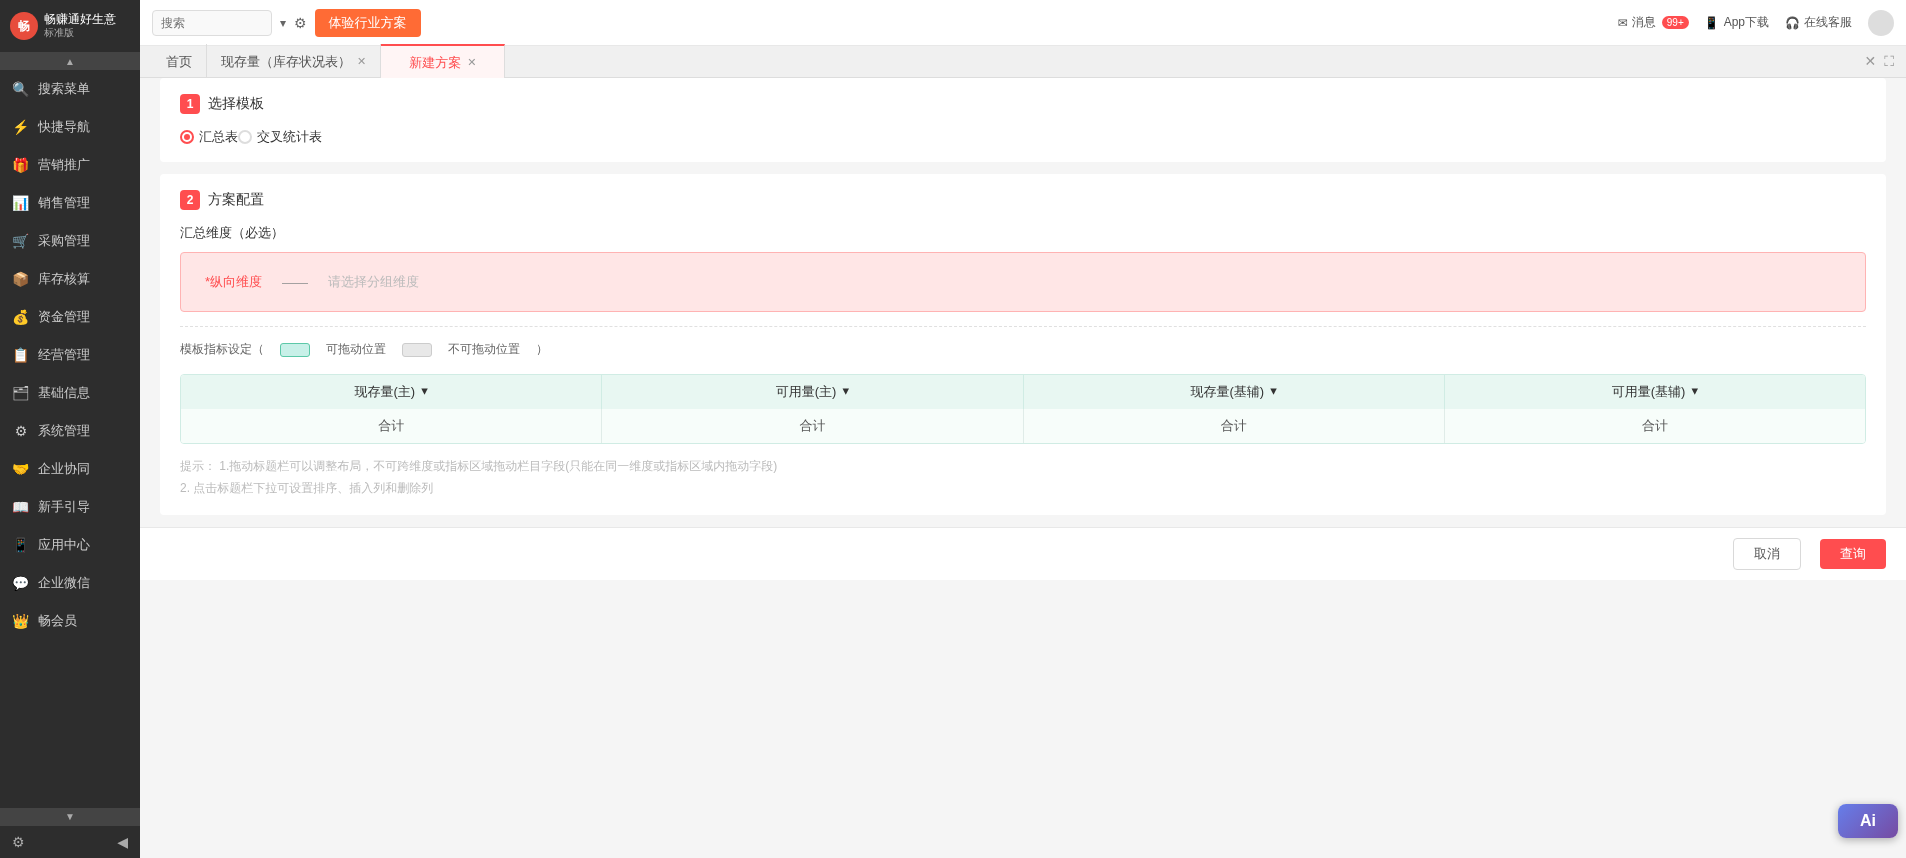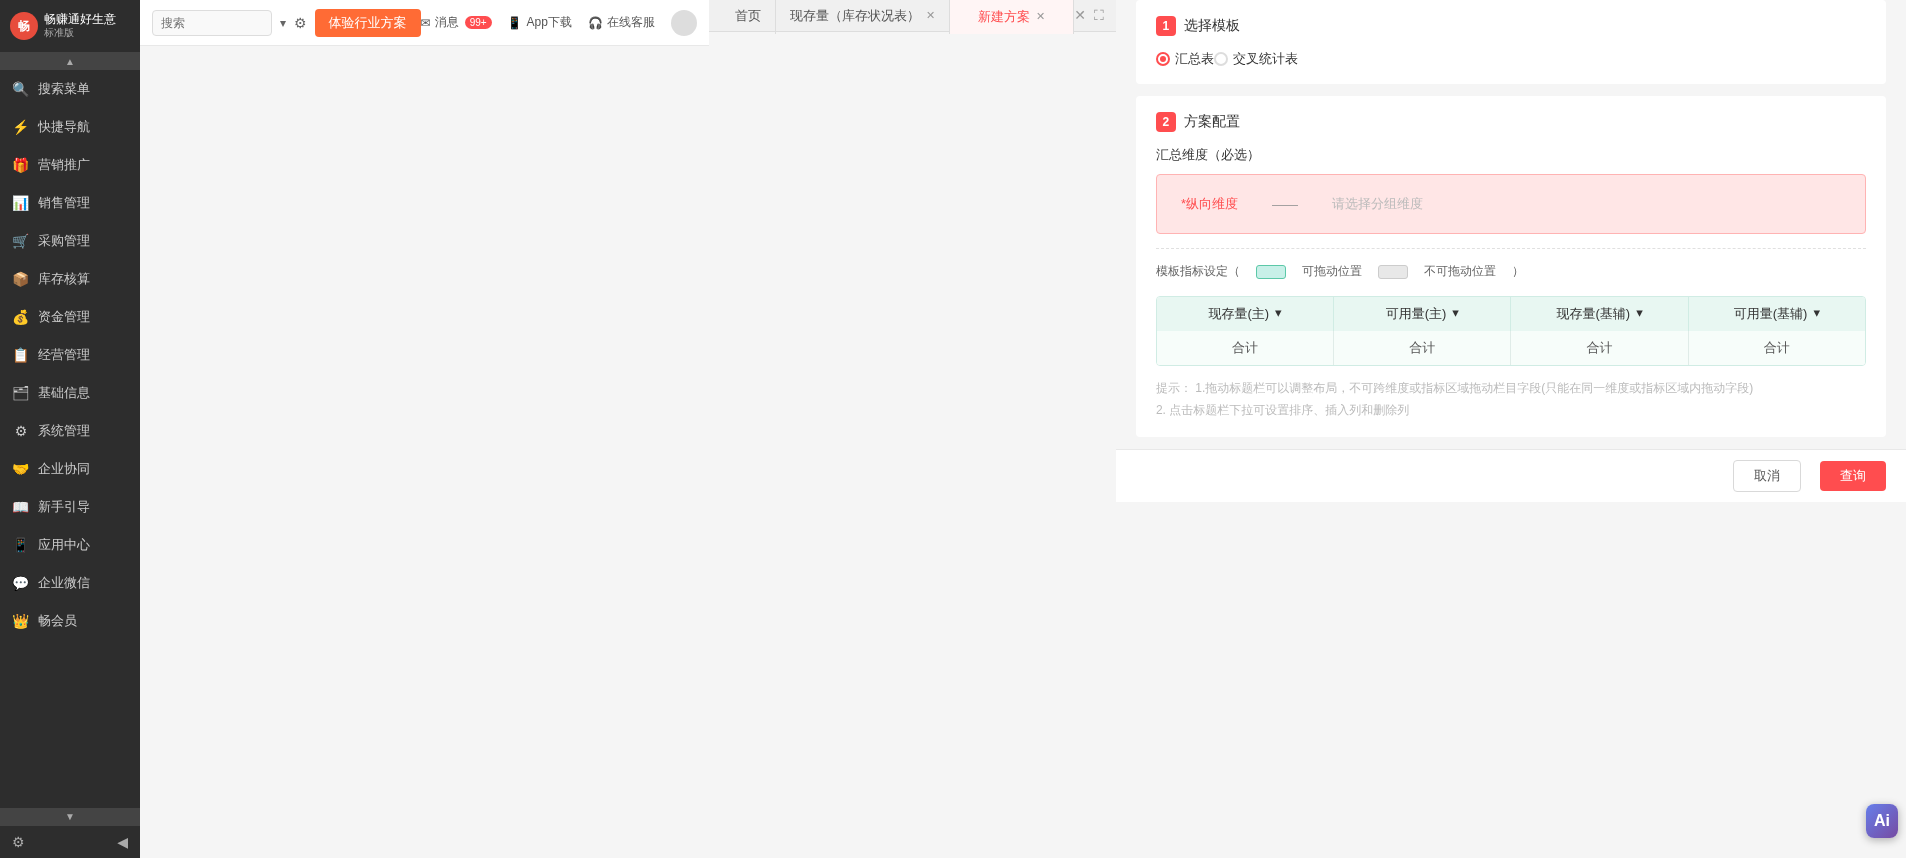--- a/index.html
+++ b/index.html
@@ -42,21 +42,21 @@
       font-size: 13px;
     }
     .sidebar-item .s-icon { width: 18px; height: 18px; display: flex; align-items: center; justify-content: center; font-size: 14px; }
     .sidebar-footer {
       display: flex; align-items: center; justify-content: space-between;
       padding: 8px 12px; border-top: 1px solid #444;
     }
     .sidebar-footer-icon { color: #aaa; cursor: pointer; font-size: 14px; }
 
     
-    .main { flex: 1; display: flex; flex-direction: row; overflow: hidden; }
+    .main { flex: 1; display: flex; flex-direction: column; overflow: hidden; }
 
     
     .topbar {
       background: #fff;
       height: 46px;
       display: flex; align-items: center; justify-content: space-between;
       padding: 0 12px;
       border-bottom: 1px solid #e8e8e8;
       flex-shrink: 0;
     }
@@ -153,21 +153,21 @@
 
     .divider { border: none; border-top: 1px dashed #e0e0e0; margin: 14px 0; }
 
     .field-label { font-size: 13px; color: #333; margin-bottom: 10px; }
 
     .vertical-dim-area {
       background: #ffe6e6;
       border: 1px solid #ffb3b3;
       border-radius: 4px;
       padding: 20px 24px;
-      display: flex; align-items: center; gap: 34px;
+      display: flex; align-items: center; gap: 20px;
     }
     .dim-label { color: #ff4d4f; font-size: 13px; }
     .dim-dash { color: #999; }
     .dim-placeholder { color: #bbb; font-size: 13px; }
 
     .indicator-section { margin-top: 16px; }
     .indicator-legend { display: flex; align-items: center; gap: 16px; font-size: 12px; color: #666; margin-bottom: 10px; }
     .legend-box { width: 30px; height: 14px; border-radius: 3px; }
     .legend-draggable { background: #c8f0e8; border: 1px solid #5cc8a8; }
     .legend-nodrag { background: #e8e8e8; border: 1px solid #ccc; }
@@ -217,21 +217,21 @@
     }
     .btn-query {
       background: #ff4d4f; color: white; border: none;
       padding: 6px 20px; border-radius: 4px; cursor: pointer; font-size: 13px;
     }
 
     
     .ai-float {
       position: fixed; bottom: 20px; right: 8px;
       background: linear-gradient(135deg, #667eea, #764ba2);
-      color: white; border-radius: 8px; padding: 8px 8px;
+      color: white; border-radius: 8px; padding: 8px 22px;
       font-size: 16px; font-weight: bold; cursor: pointer;
       box-shadow: 0 2px 8px rgba(0,0,0,0.3);
     }
   </style>
 </head>
 <body>
 
 <div class="sidebar">
   <div class="sidebar-logo">
     <div class="logo-icon">畅</div>

